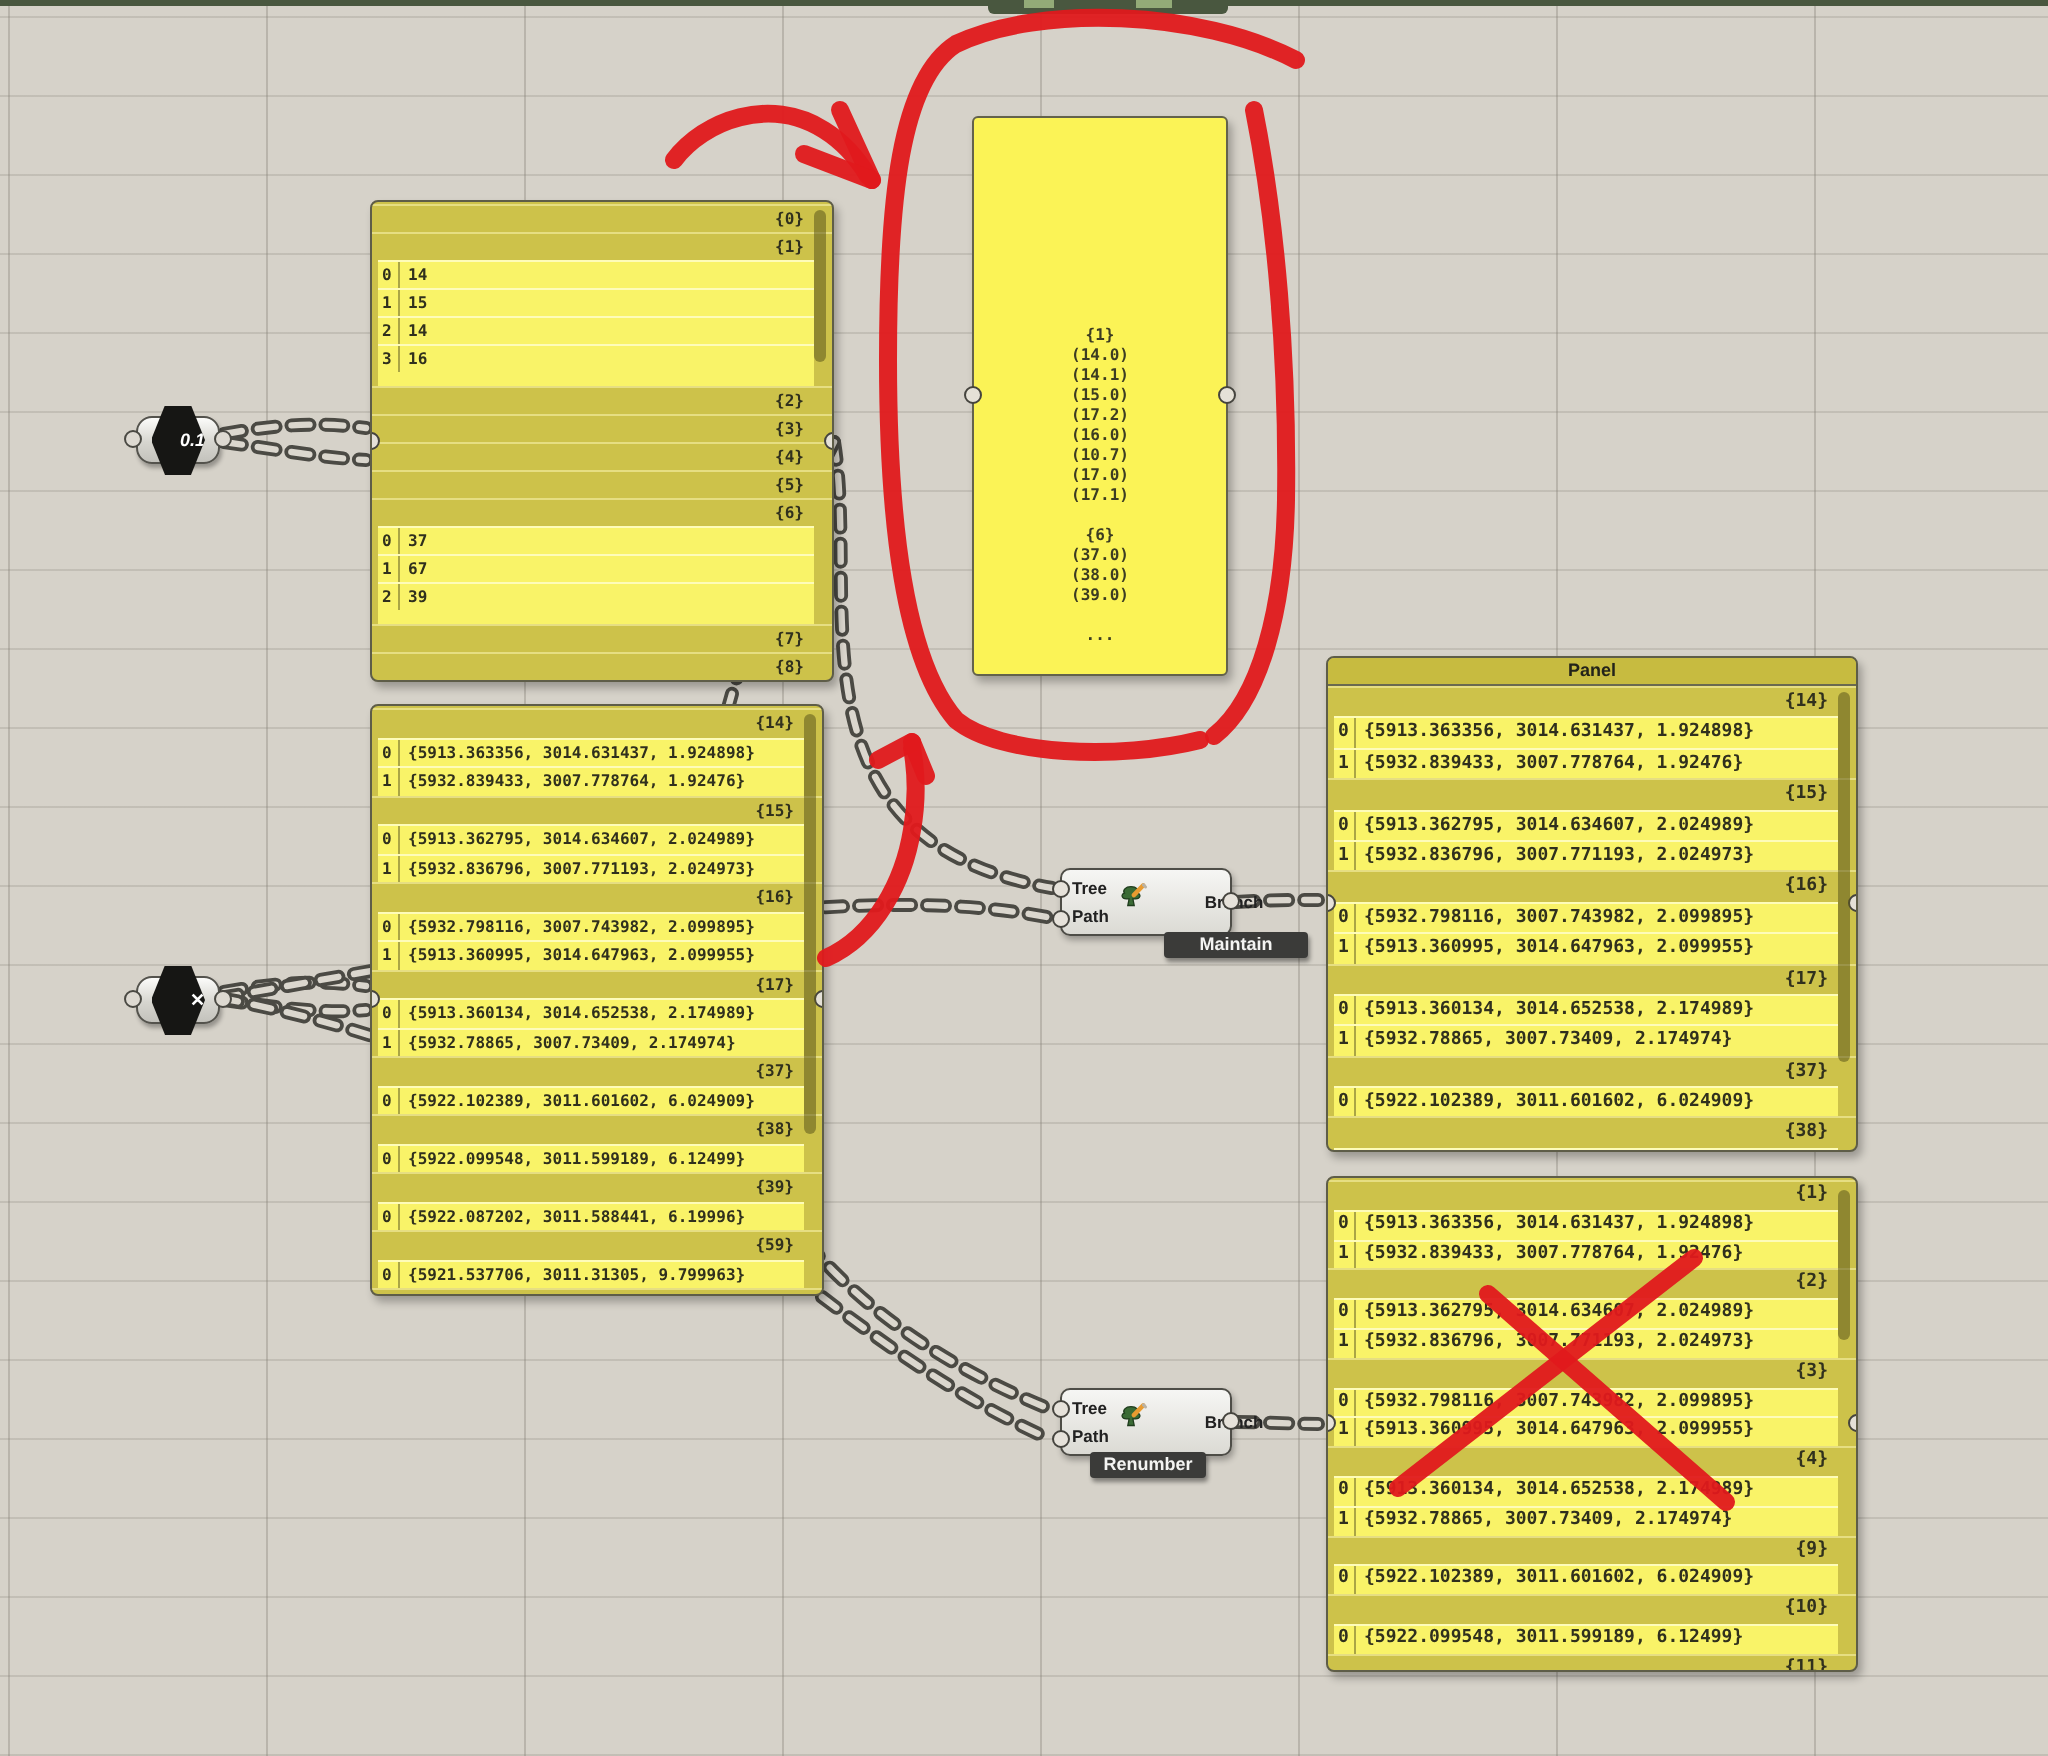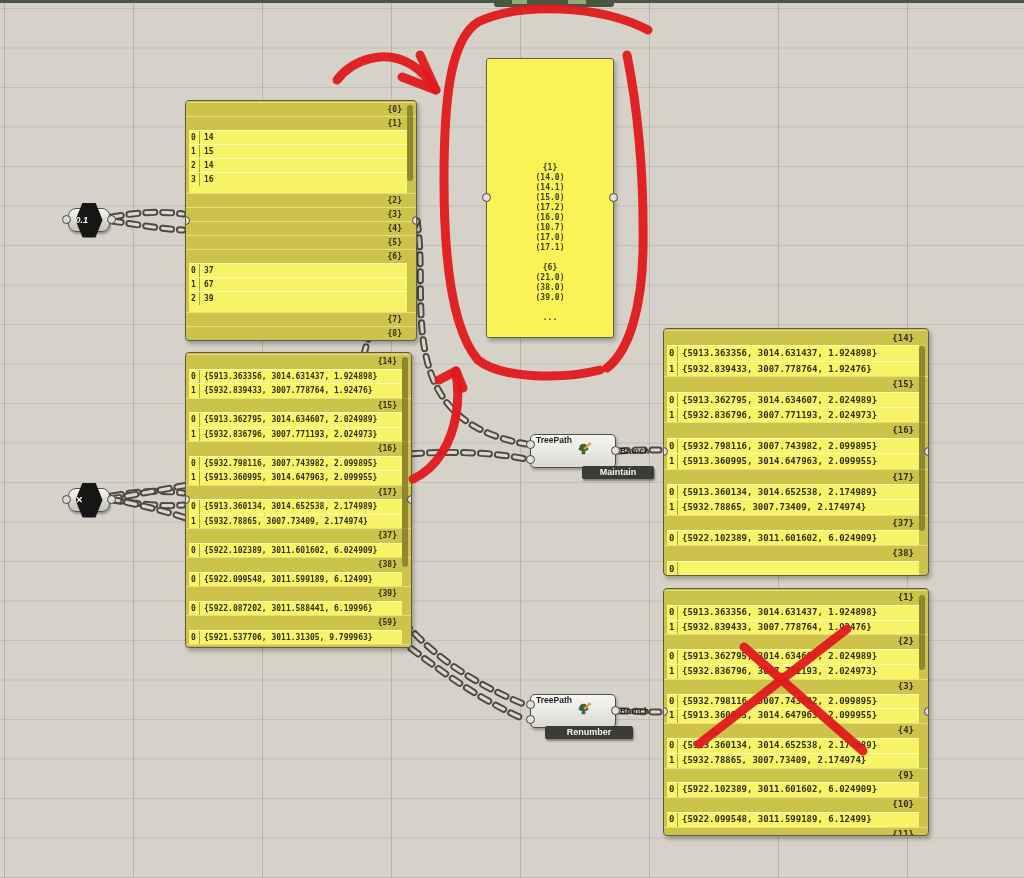--- a/index.html
+++ b/index.html
@@ -57,33 +57,33 @@
     font-size:8px;font-weight:bold;color:#3c3c22;}
 
   
   .capsule{position:absolute;z-index:2;width:40px;height:22px;
     border:1.5px solid #54534d;border-radius:8px;
     background:linear-gradient(#fcfcfa,#d6d5cf 55%,#c3c2bc);
     box-shadow:1px 2px 2px rgba(0,0,0,.3);
     display:flex;align-items:center;justify-content:center;}
   .hex{width:27px;height:35px;color:#fff;background:#161614;
     clip-path:polygon(26% 0,74% 0,100% 50%,74% 100%,26% 100%,0 50%);
-    display:flex;align-items:center;justify-content:flex-start;
+    display:flex;align-items:center;justify-content:flex-end;
     font-size:9px;font-weight:bold;font-style:italic;}
   .nub{position:absolute;width:7px;height:7px;border-radius:50%;
     background:#ddd9d1;border:1.5px solid #4a4943;}
   .nub.l{left:-7px;top:calc(50% - 5px);} .nub.r{right:-7px;top:calc(50% - 5px);}
 
   
   .ghcomp{position:absolute;z-index:2;width:84px;height:32px;
     background:linear-gradient(#f6f6f4,#dbdad4);
     border:1.5px solid #4e4d47;border-radius:5px;
     box-shadow:1px 2px 3px rgba(0,0,0,.3);
     display:flex;align-items:center;}
-  .ports{display:flex;flex-direction:row;justify-content:space-evenly;
+  .ports{display:flex;flex-direction:column;justify-content:space-evenly;
     height:100%;padding-left:5px;font-size:8.5px;font-weight:600;color:#222;}
   .outlabel{margin-left:auto;padding-right:5px;font-size:8.5px;font-weight:700;color:#222;padding-left:28px;}
   .cicon{margin-left:3px;flex:0 0 auto;}
   .in-nub{position:absolute;width:7px;height:7px;border-radius:50%;
     background:#e6e2da;border:1.5px solid #45443e;left:-5px;}
   .out-nub{position:absolute;width:7px;height:7px;border-radius:50%;
     background:#e6e2da;border:1.5px solid #45443e;right:-5px;top:calc(50% - 5px);}
   .complabel{position:absolute;z-index:2;height:13px;line-height:13px;
     background:#3b3b39;color:#f4f4f2;font-size:9px;font-weight:bold;
     text-align:center;border-radius:2px;box-shadow:1px 2px 2px rgba(0,0,0,.4);}
@@ -188,21 +188,21 @@
       <div class="tline">(14.0)</div>
       <div class="tline">(14.1)</div>
       <div class="tline">(15.0)</div>
       <div class="tline">(17.2)</div>
       <div class="tline">(16.0)</div>
       <div class="tline">(10.7)</div>
       <div class="tline">(17.0)</div>
       <div class="tline">(17.1)</div>
       <div class="tline">&nbsp;</div>
       <div class="tline">{6}</div>
-      <div class="tline">(21.0)</div>
+      <div class="tline">(37.0)</div>
       <div class="tline">(38.0)</div>
       <div class="tline">(39.0)</div>
       <div class="tline">&nbsp;</div>
       <div class="tline">...</div>
     </div>
 
   <div class="gh-panel" style="left:185px;top:352px;width:225px;height:293px;--rh:13.5px;--fs:8px;">
     <span class="grip l"></span>
     <span class="grip r"></span>
     <div class="scroll-thumb" style="top:4px;height:210px;"></div>
@@ -258,23 +258,24 @@
     <span class="cicon">
       <svg width="17" height="17" viewBox="0 0 18 18">
         <path d="M9 3.5 C6 3.5 4.5 5.5 5.5 7 C3.5 7.5 4 10 6.5 10 L8 10 L7.3 13.5 L10.7 13.5 L10 10 L11.5 10 C14 10 14.5 7.5 12.5 7 C13.5 5.5 12 3.5 9 3.5 Z" fill="#3a6b35" stroke="#203d1e" stroke-width="0.7"></path>
         <path d="M10.5 8 L15.5 2.8" stroke="#e89b30" stroke-width="2.4" stroke-linecap="round"></path>
         <path d="M15.6 2.6 l1.1 1.1" stroke="#b9b2a4" stroke-width="1.6" stroke-linecap="round"></path>
       </svg>
     </span>
     <span class="outlabel">Branch</span>
     <span class="out-nub"></span>
   </div>
-  <div class="complabel" style="left:545px;top:726px;width:88px;">Renumber</div>
+  <div class="complabel" style="left:545px;top:726px;width:58px;">Renumber</div>
 
   <div class="gh-panel" style="left:663px;top:328px;width:264px;height:245px;--rh:14.4px;--fs:9px;">
+    <div class="panel-title">Panel</div>
     <span class="grip l"></span>
     <span class="grip r"></span>
     <div class="scroll-thumb" style="top:17px;height:185px;"></div>
   <div class="prow hdr">{14}</div>
       <div class="prow data"><span class="idx">0</span><span>{5913.363356, 3014.631437, 1.924898}</span></div>
       <div class="prow data"><span class="idx">1</span><span>{5932.839433, 3007.778764, 1.92476}</span></div>
       <div class="prow hdr">{15}</div>
       <div class="prow data"><span class="idx">0</span><span>{5913.362795, 3014.634607, 2.024989}</span></div>
       <div class="prow data"><span class="idx">1</span><span>{5932.836796, 3007.771193, 2.024973}</span></div>
       <div class="prow hdr">{16}</div>

